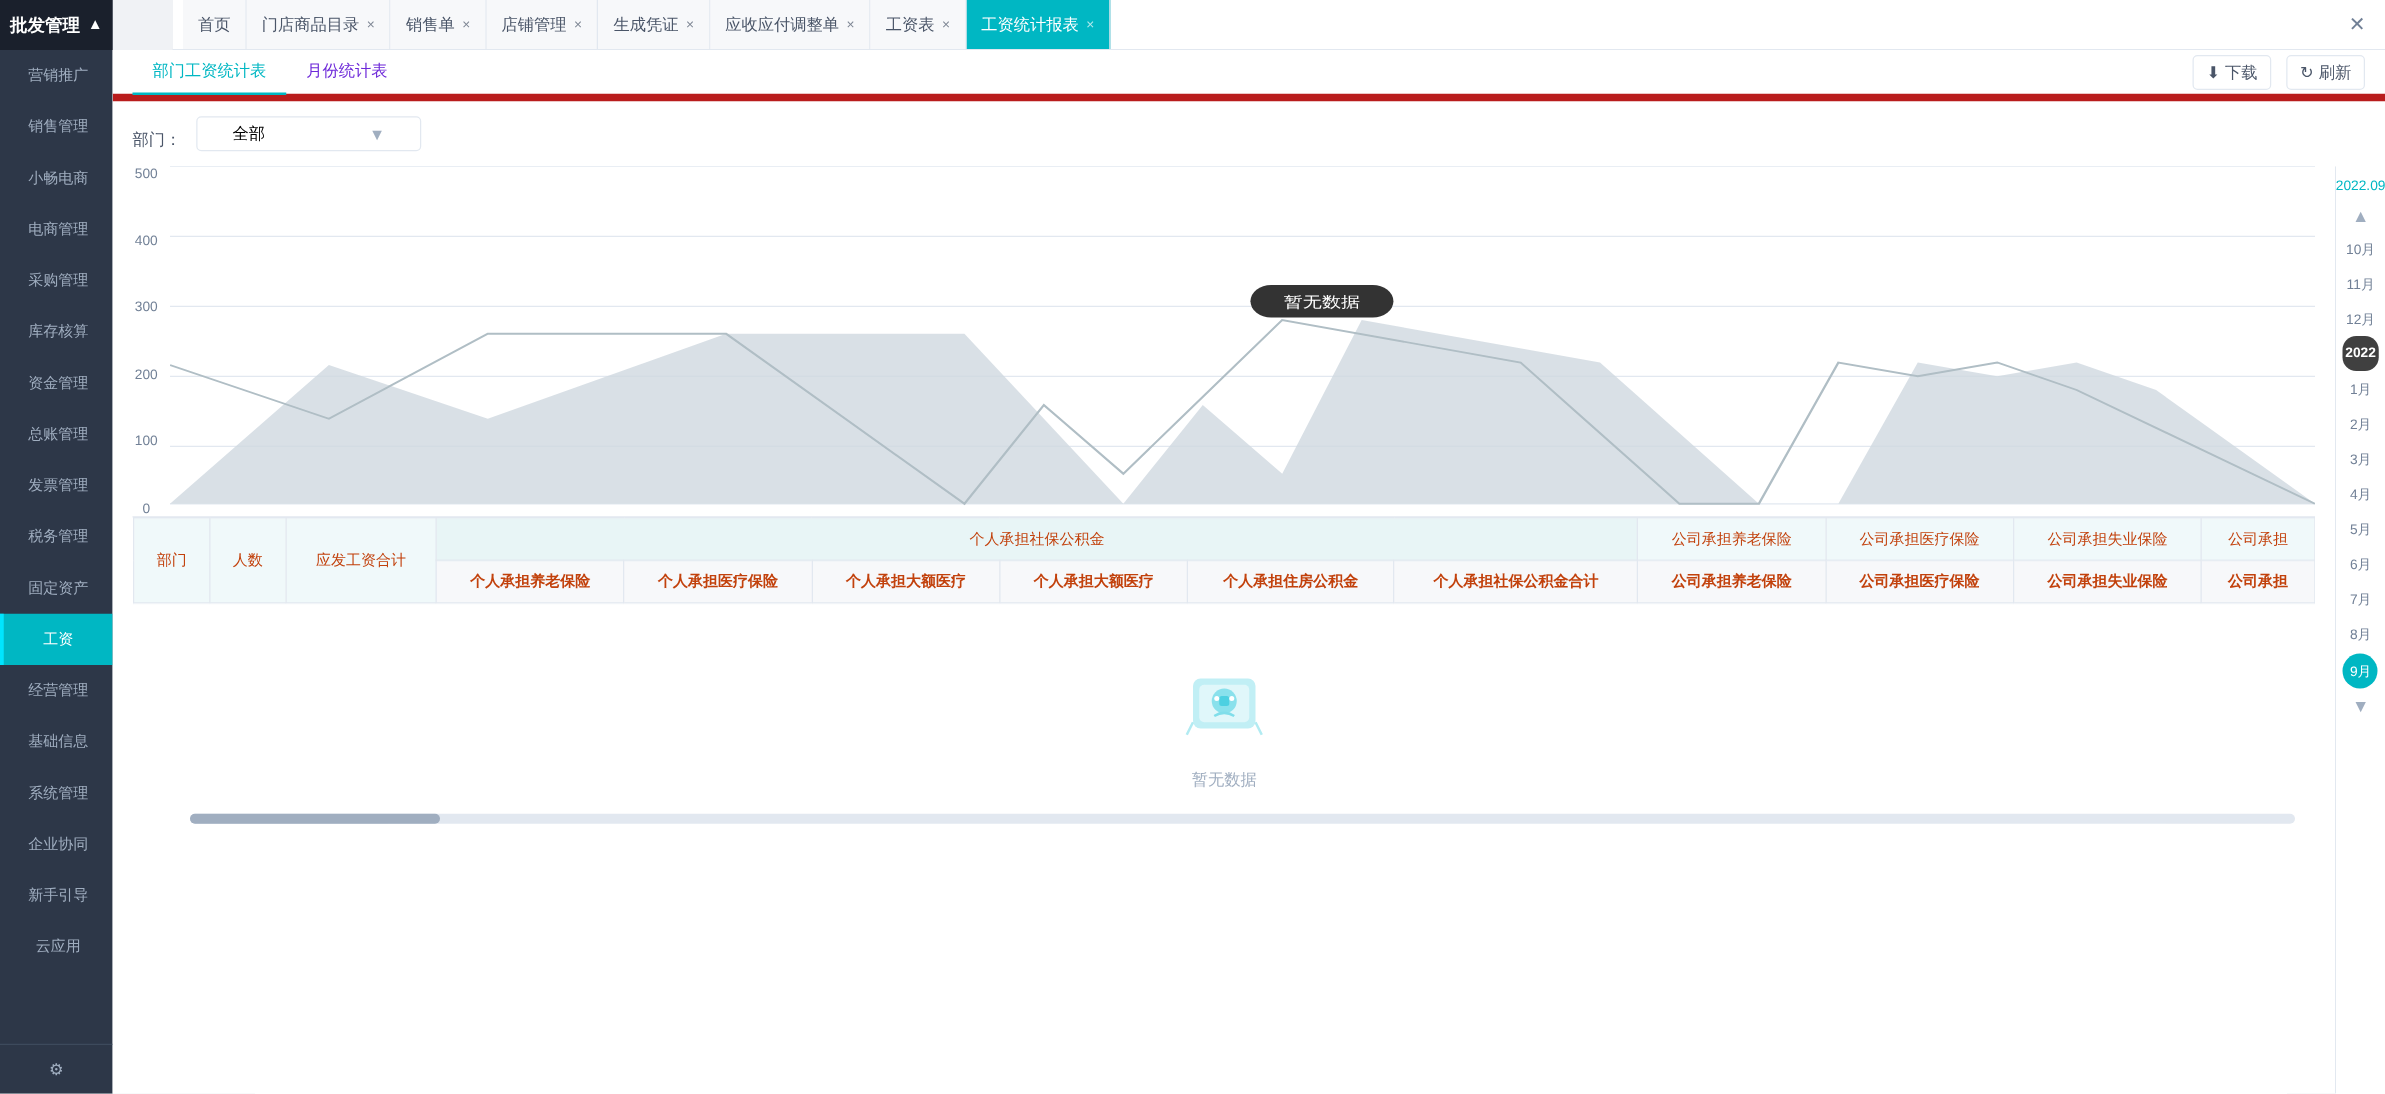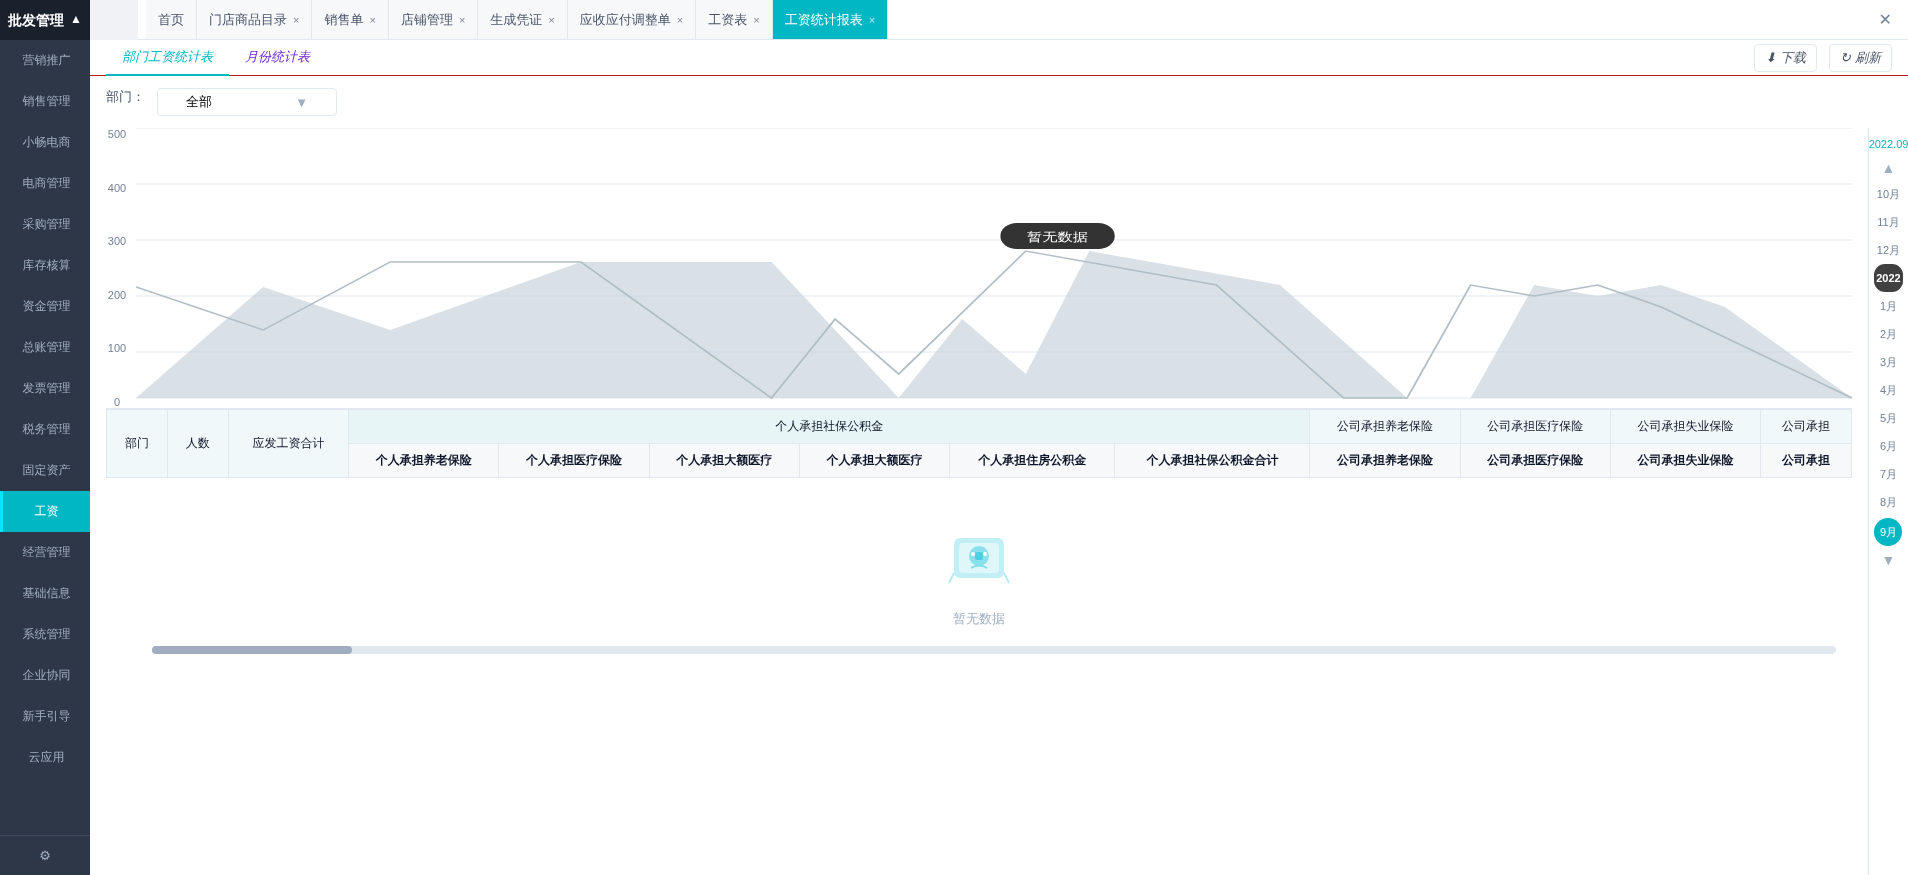--- a/index.html
+++ b/index.html
@@ -132,21 +132,21 @@
       margin-bottom: -1px;
     }
     .sub-tab.active {
       color: #00b7c3;
       border-bottom: 2px solid #00b7c3;
     }
 
     
     .toolbar {
       display: flex;
-      align-items: flex-start;
+      align-items: flex-end;
       padding: 12px 16px;
       gap: 12px;
     }
     .toolbar-right {
       margin-left: auto;
       display: flex;
       align-items: center;
       gap: 12px;
     }
     .toolbar-btn {
@@ -197,21 +197,21 @@
     .data-table {
       width: 100%;
       border-collapse: collapse;
       font-size: 12px;
     }
     .data-table th, .data-table td {
       border: 1px solid #e2e8f0;
       padding: 8px 12px;
       text-align: center;
       white-space: nowrap;
-      color: #0f172a;
+      color: #c2410c;
     }
     .data-table thead tr:first-child th {
       background: #f0f9fa;
       font-weight: normal;
     }
     .data-table thead tr:last-child th {
       background: #f7f8fa;
       font-weight: bold;
     }
     .table-group-header {
@@ -335,21 +335,21 @@
         <div class="tab">工资表<span class="close-btn">×</span></div>
         <div class="tab active">工资统计报表<span class="close-btn">×</span></div>
       </div>
     <div class="tab-bar-actions">
       <span class="tab-bar-close">✕</span>
     </div>
   </div>
 
   <div class="page-content">
 
-    <div style="display:flex; align-items:center; justify-content:flex-start; padding: 0 16px; border-bottom: 1px solid #b91c1c; flex-shrink:0;font-style:italic;">
+    <div style="display:flex; align-items:center; justify-content:flex-start; padding: 0 16px; border-bottom: 6px solid #b91c1c; flex-shrink:0;">
       <div class="sub-tabs" style="border-bottom:none; padding: 0;">
         <div class="sub-tab active">部门工资统计表</div>
         <div class="sub-tab">月份统计表</div>
       </div>
       <div class="toolbar-right">
         <div class="toolbar-btn">
           <span>⬇</span>
           <span>下载</span>
         </div>
         <div class="toolbar-btn">

